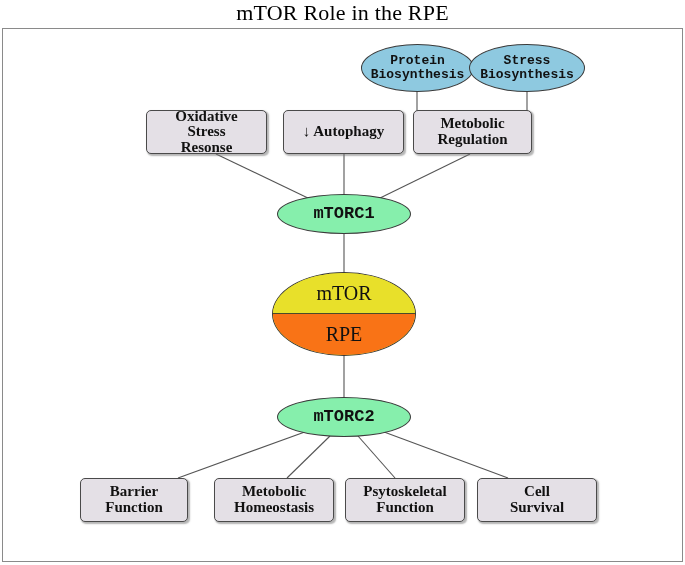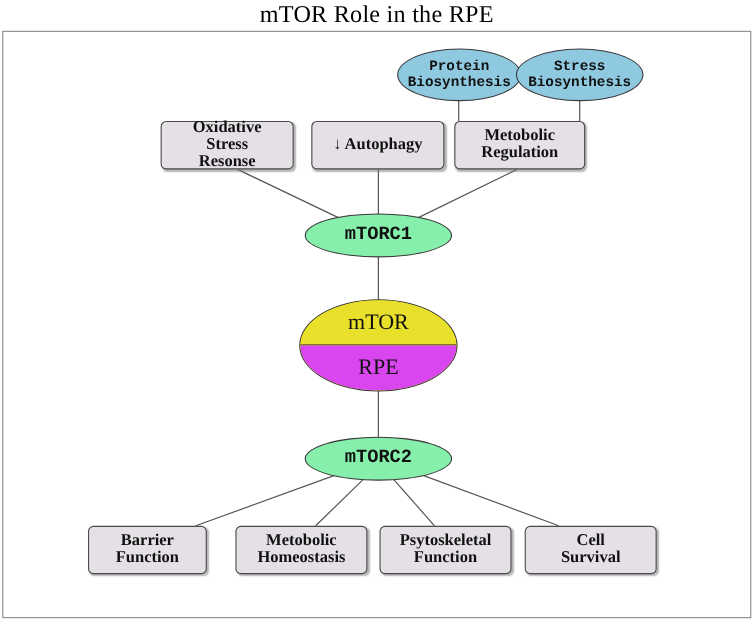--- a/index.html
+++ b/index.html
@@ -110,21 +110,21 @@
     color: #111111;
     box-sizing: border-box;
   }
   #node-mtor-rpe .half.top {
     top: 0;
     background: #e8e02a;
     border-bottom: 1.2px solid #4a4a2a;
   }
   #node-mtor-rpe .half.bottom {
     top: 50%;
-    background: #d946ef;
+    background: #f97316;
   }
   .sub {
     display: block;
   }
 </style>
 </head>
 <body>
 
 <div id="figure">
 

